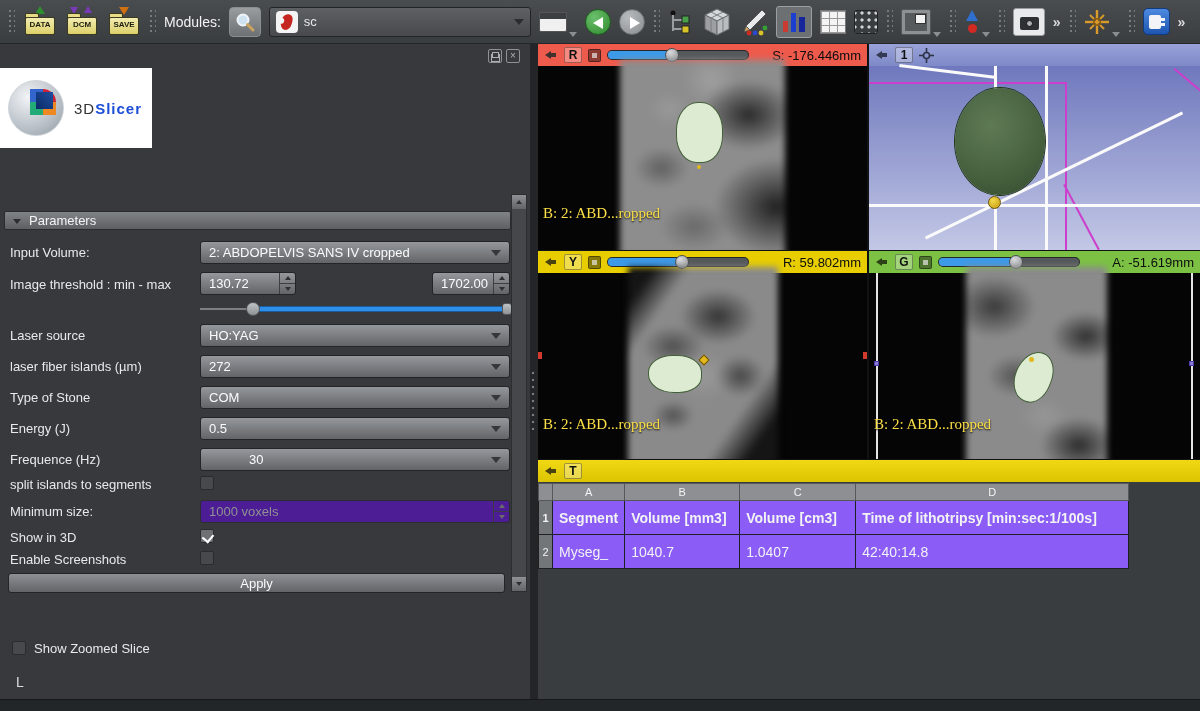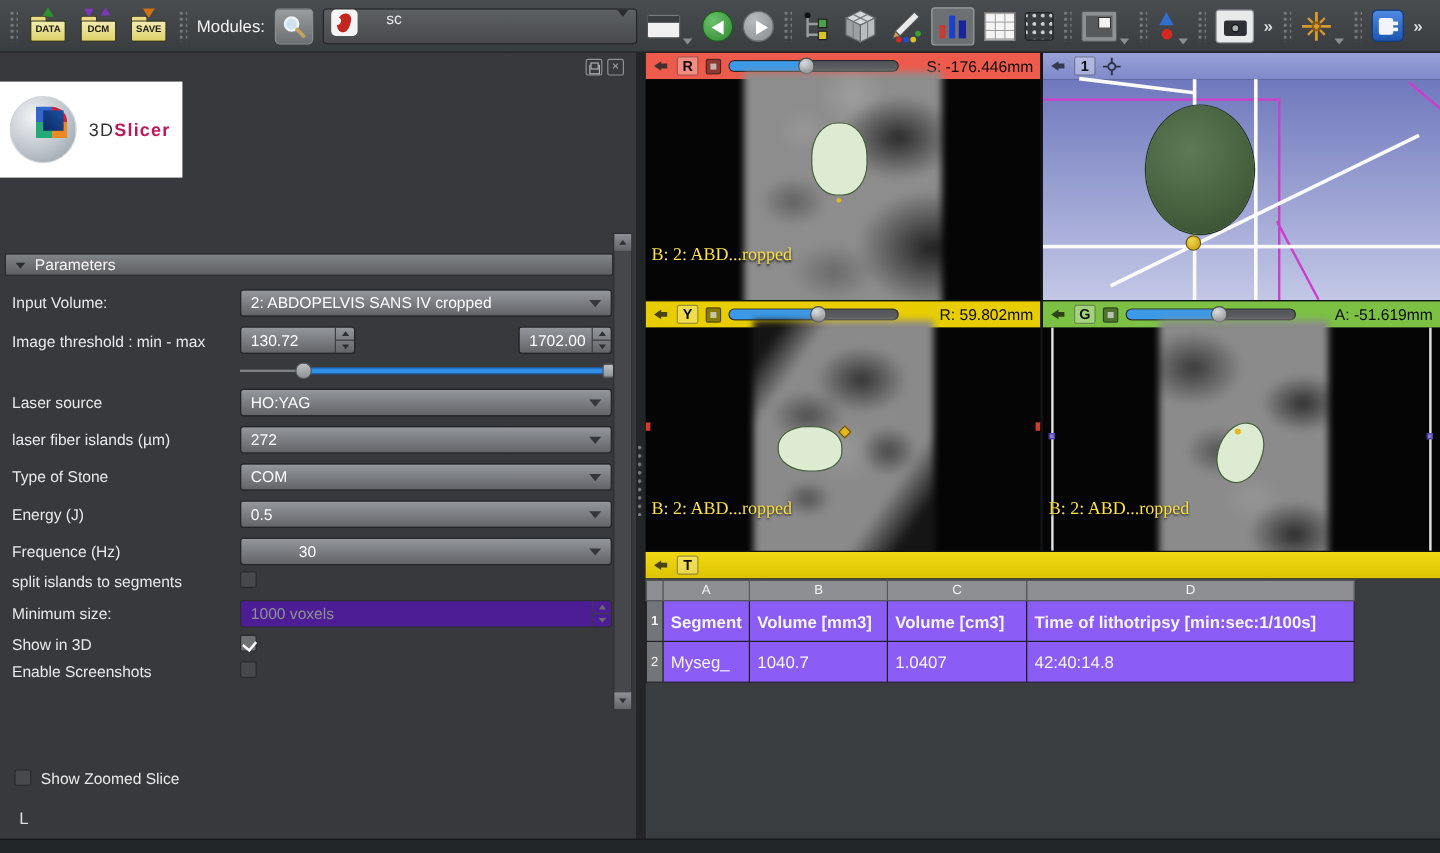--- a/index.html
+++ b/index.html
@@ -20,21 +20,21 @@
   .fold .tab{position:absolute;left:2px;top:6px;width:14px;height:6px;background:#e8dd86;border:1px solid #3a3a20;border-bottom:none;border-radius:2px 2px 0 0;}
   .fold .lbl{position:absolute;left:0;top:13px;width:34px;text-align:center;font-size:8px;font-weight:bold;color:#1c1c10;letter-spacing:0;}
   .arr-up{position:absolute;left:12px;top:-1px;width:0;height:0;border-left:5px solid transparent;border-right:5px solid transparent;border-bottom:8px solid #2f8f2f;}
   .arr-dn{position:absolute;left:12px;top:0;width:0;height:0;border-left:5px solid transparent;border-right:5px solid transparent;border-top:8px solid #d07010;}
   .arr-dcm1{position:absolute;left:5px;top:0;width:0;height:0;border-left:4px solid transparent;border-right:4px solid transparent;border-top:7px solid #7a3ab8;}
   .arr-dcm2{position:absolute;left:19px;top:-1px;width:0;height:0;border-left:4px solid transparent;border-right:4px solid transparent;border-bottom:7px solid #7a3ab8;}
   #modules-label{color:#f2f2f2;font-size:14px;}
   #module-search{width:32px;height:30px;border-radius:4px;border:1px solid #8b8e91;
     background:linear-gradient(#9a9da0,#6e7174);display:flex;align-items:center;justify-content:center;flex:0 0 auto;}
   #module-combo{width:262px;height:30px;border-radius:3px;border:1px solid #232427;
-    background:linear-gradient(#5e6164,#47494c);display:flex;align-items:flex-start;gap:24px;padding:0 6px;flex:0 0 auto;}
+    background:linear-gradient(#5e6164,#47494c);display:flex;align-items:center;gap:6px;padding:0 6px;flex:0 0 auto;}
   .kidney-holder{width:22px;height:22px;background:#f4f4f4;border-radius:4px;position:relative;flex:0 0 auto;}
   .kidney{position:absolute;left:5px;top:3px;width:11px;height:16px;background:#c52520;border-radius:60% 40% 55% 55%;transform:rotate(14deg);}
   .kidney:after{content:"";position:absolute;left:-2px;top:5px;width:5px;height:6px;background:#f4f4f4;border-radius:50%;}
   .combo-arrow{margin-left:auto;width:0;height:0;border-left:5px solid transparent;border-right:5px solid transparent;border-top:6px solid #2b2c2e;}
   .circle-btn{width:26px;height:26px;border-radius:50%;position:relative;flex:0 0 auto;}
   .circle-back{background:radial-gradient(circle at 35% 30%,#6cc06c,#2e8a2e);border:1px solid #1e5e1e;}
   .circle-fwd{background:radial-gradient(circle at 35% 30%,#b8bbbe,#8a8d90);border:1px solid #6a6d70;}
   .tri-l{position:absolute;left:7px;top:7px;width:0;height:0;border-top:6px solid transparent;border-bottom:6px solid transparent;border-right:10px solid #fff;}
   .tri-r{position:absolute;left:10px;top:7px;width:0;height:0;border-top:6px solid transparent;border-bottom:6px solid transparent;border-left:10px solid #fff;}
   .mini-dn{width:0;height:0;border-left:4px solid transparent;border-right:4px solid transparent;border-top:5px solid #8b8e91;align-self:flex-end;margin:0 0 6px -6px;}
@@ -70,21 +70,21 @@
   .undock:before{content:"";position:absolute;left:2px;top:4px;width:7px;height:6px;border:1px solid #aeb1b4;}
   .undock:after{content:"";position:absolute;right:2px;top:2px;width:5px;height:4px;background:#37393c;border:1px solid #aeb1b4;}
   #logo{position:absolute;left:0;top:24px;width:152px;height:80px;background:#fff;display:flex;align-items:center;}
   .logo-ball{position:relative;width:56px;height:56px;margin-left:8px;border-radius:50%;
     background:radial-gradient(circle at 35% 30%,#f2f4f6,#b9c0c8 60%,#8e979f);border:1px solid #cfd4d9;}
   .logo-ball:before{content:"";position:absolute;right:7px;top:8px;width:26px;height:26px;border-radius:0 50% 0 0;
     background:conic-gradient(#c23 0 25%,#e82 25% 50%,#2a7 50% 75%,#36c 75%);}
   .logo-ball:after{content:"";position:absolute;right:10px;top:11px;width:17px;height:17px;background:
     linear-gradient(45deg,#0b2a66,#1e4fa0);}
   #logo .wordmark{margin-left:10px;font-size:15px;color:#333;letter-spacing:1px;}
-  #logo .wordmark b{color:#be185d;}
+  #logo .wordmark b{color:#1d4ed8;}
   .sect{position:absolute;left:4px;height:19px;background:linear-gradient(#818487,#5d5f62);
     border:1px solid #2a2b2d;border-radius:2px;display:flex;align-items:center;padding-left:24px;color:#f4f4f4;}
   .sect:before{content:"";position:absolute;left:8px;top:7px;width:0;height:0;
     border-left:4px solid transparent;border-right:4px solid transparent;border-top:5px solid #2b2c2e;}
   .prow{position:absolute;left:10px;color:#e8e9ea;}
   .field{position:absolute;height:23px;border:1px solid #232427;border-radius:3px;
     background:linear-gradient(#94979b,#626468);display:flex;align-items:center;padding:0 8px;color:#fbfbfc;}
   .field .combo-arrow{border-top-color:#35373a;}
   .spin{position:absolute;height:23px;border:1px solid #232427;border-radius:3px;
     background:linear-gradient(#94979b,#626468);display:flex;align-items:center;padding:0 0 0 8px;color:#fbfbfc;}
@@ -391,20 +391,23 @@
           </i>
         </span>
     </div>
 
     <div class="prow" style="top:486px;">Show in 3D</div>
     <span class="check on" style="left:200px;top:485px;"></span>
 
     <div class="prow" style="top:508px;">Enable Screenshots</div>
     <span class="check" style="left:200px;top:507px;"></span>
 
+    <div id="apply-btn">
+        <span>Apply</span>
+      </div>
 
     <div id="pscroll">
       <span class="sbtn" style="top:0;">
           <span class="t-up"></span>
         </span>
       <span class="sbtn" style="bottom:0;">
           <span class="t-dn"></span>
         </span>
     </div>
 

